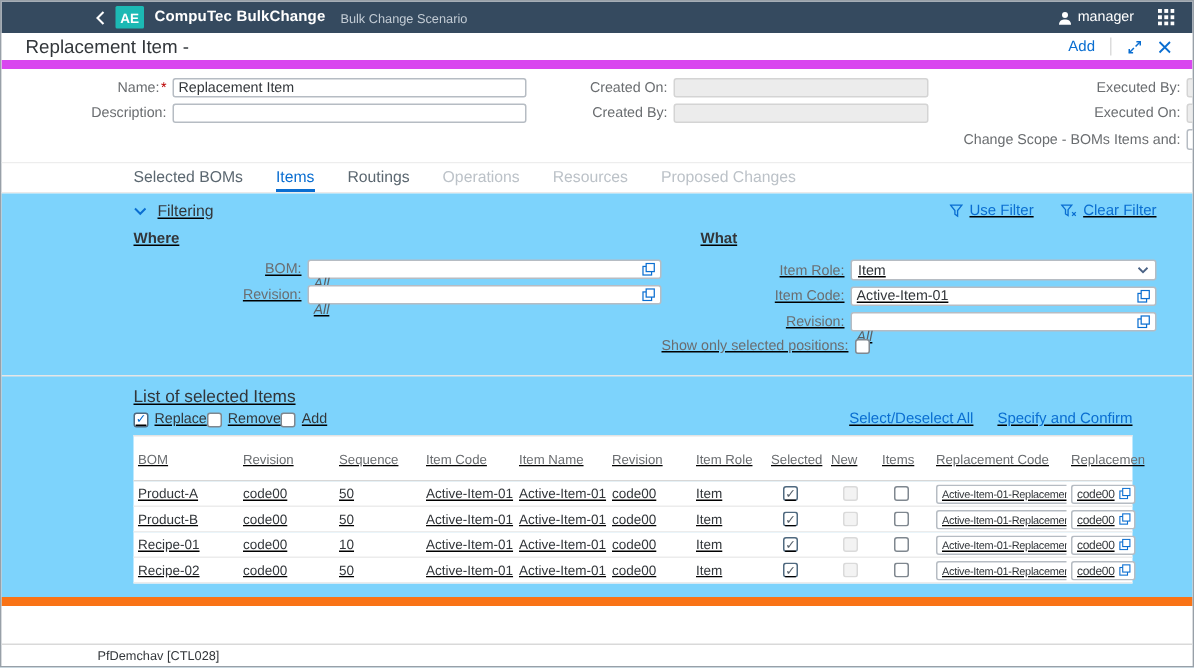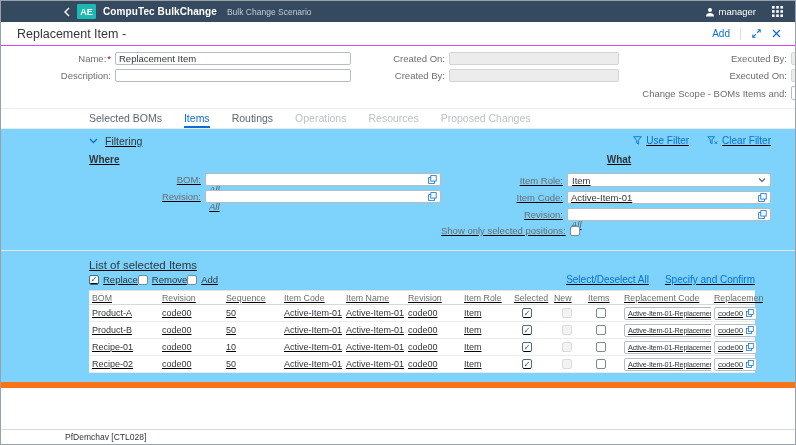--- a/index.html
+++ b/index.html
@@ -14,21 +14,21 @@
   .shell-left { display:flex; align-items:center; gap:7px; padding-left:62px; }
   .backbtn { display:flex; align-items:center; cursor:pointer; }
   .logo { width:19px; height:15px; background:#1cb9b4; color:#fff; font-size:9px;
           font-weight:bold; display:flex; align-items:center; justify-content:center; border-radius:1px; }
   .app-title { color:#fff; font-size:10px; font-weight:bold; letter-spacing:.1px; }
   .app-subtitle { color:#c3ccd5; font-size:8.5px; margin-left:3px; }
   .shell-right { display:flex; align-items:center; gap:16px; }
   .userbtn { display:flex; align-items:center; gap:4px; color:#fff; font-size:9.5px; cursor:pointer; }
 
   
-  .titlebar { height:24px; flex:0 0 24px; border-bottom:1px solid #d946ef; display:flex;
+  .titlebar { height:24px; flex:0 0 24px; border-bottom:6px solid #d946ef; display:flex;
               align-items:center; justify-content:space-between; padding:0 14px 0 16px; background:#fff; }
   .page-title { font-size:12.5px; color:#32363a; }
   .title-actions { display:flex; align-items:center; gap:10px; }
   .link { color:#0a6ed1; font-size:10px; cursor:pointer; white-space:nowrap; }
   .vdiv { width:1px; height:12px; background:#dcdcdc; }
   .iconbtn { display:flex; align-items:center; cursor:pointer; }
 
   
   .header-form { flex:0 0 58px; padding:6px 24px 4px 0; display:grid;
                  grid-template-columns:360px 268px 1fr; background:#fff; border-bottom:1px solid #ededed; }
@@ -61,21 +61,21 @@
   .filter-head { height:23px; display:flex; align-items:center; padding:0 24px 0 88px; }
   .exp { display:flex; align-items:center; gap:7px; cursor:pointer; }
   .filter-title { font-size:10.5px; color:#32363a; }
   .filter-actions { margin-left:auto; display:flex; gap:18px; align-items:center; }
   .fbtn { display:flex; align-items:center; gap:4px; cursor:pointer; }
   .fbtn span { color:#0a6ed1; font-size:10px; }
   .filter-body { display:flex; padding:2px 24px 10px 88px; border-bottom:1px solid #e6e6e6; }
   .fg-where { width:352px; flex:0 0 352px; }
   .fg-what  { flex:1; }
   .fg-title { font-size:10px; font-weight:bold; color:#32363a; margin-bottom:8px; }
-  .fg-what .fg-title { margin-left:26px;text-align:center; }
+  .fg-what .fg-title { margin-left:26px; }
   .frow2 { display:flex; align-items:center; margin-bottom:4px; }
   .fg-where .flabel { flex:0 0 112px; }
   .fg-what  .flabel { flex:0 0 122px; }
   .fg-where .ibox, .fg-what .ibox, .fg-what .selbox { margin-right:0; }
   .cb { width:10px; height:10px; border:1px solid #7f878f; border-radius:2px; background:#fff;
         display:inline-flex; align-items:center; justify-content:center; cursor:pointer; flex:0 0 10px; }
   .cb.checked { border-color:#4f697f; }
   .cb.checked::after { content:"✓"; font-size:8.5px; line-height:1; color:#0a6ed1; }
   .cb.ro::after { color:#55606b; }
   .cb.disabled { background:#f3f3f3; border-color:#dadada; cursor:default; }
@@ -87,21 +87,21 @@
   .list-sub { display:flex; align-items:center; margin-bottom:5px; }
   .modes { display:flex; align-items:center; gap:0; }
   .mode { display:flex; align-items:center; gap:4px; cursor:pointer; }
   .mode span.mlabel { font-size:9.5px; color:#32363a; }
   .list-links { margin-left:auto; display:flex; gap:16px; }
 
   
   .trow { display:grid; align-items:center; background:#fff; border-bottom:1px solid #ececec;
           grid-template-columns:70px 64px 58px 62px 62px 56px 50px 40px 34px 36px 90px 52px 1fr;
           height:17px; font-size:9px; color:#32363a; }
-  .trow.thead { height:15px; border-top:1px solid #e3e3e3; border-bottom:1px solid #d7d7d7;
+  .trow.thead { height:31px; border-top:1px solid #e3e3e3; border-bottom:1px solid #d7d7d7;
                 color:#6a6d70; font-size:8.8px; }
   .trow > div { padding-left:3px; overflow:hidden; white-space:nowrap; display:flex; align-items:center; }
   .tbl-input { display:flex; align-items:center; border:1px solid #b6bcc3; border-radius:2px;
                height:13px; background:#fff; padding:0 2px 0 3px; margin-right:6px; flex:1; cursor:text; }
   .tbl-input .tval { flex:1; font-size:7.3px; letter-spacing:-.2px; white-space:nowrap; overflow:hidden; color:#32363a; }
   .rowchev { display:flex; align-items:center; justify-content:center; cursor:pointer; width:100%; }
   .table-bottom-pad { height:9px; }
 
   .spacer { flex:1; background:#fff; }
 

